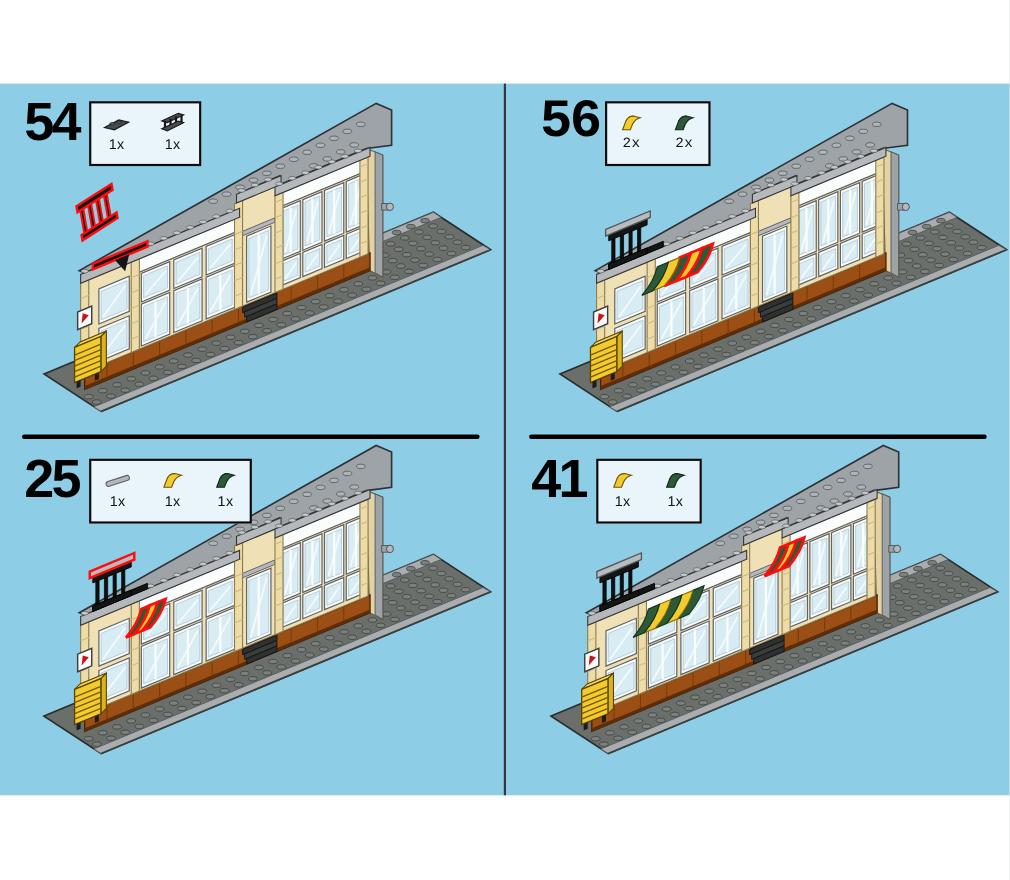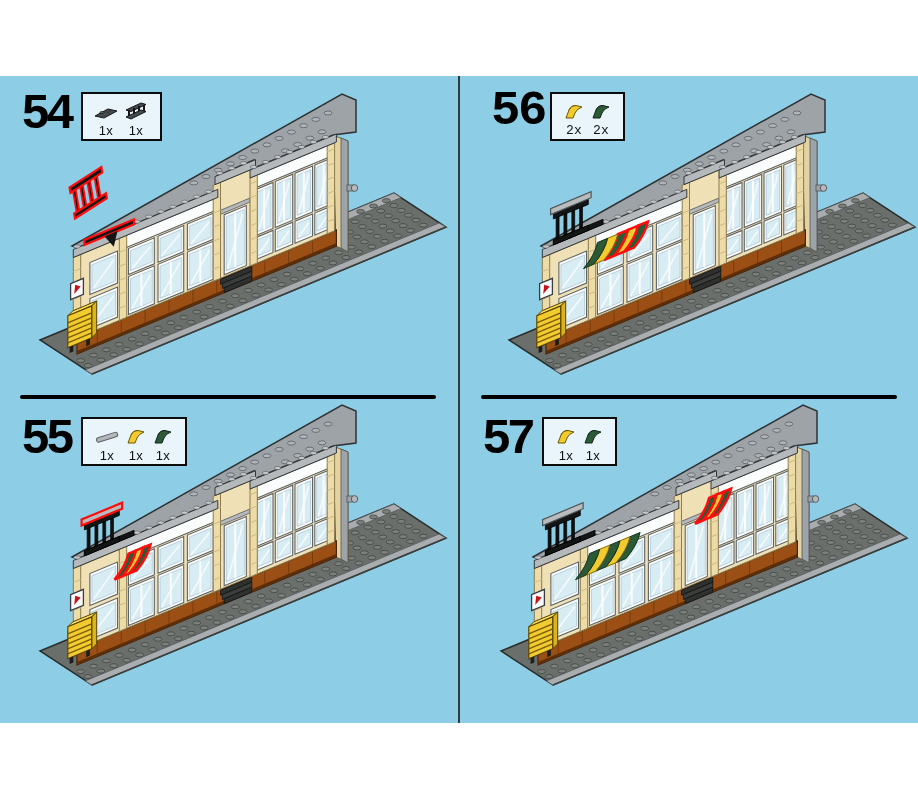--- a/index.html
+++ b/index.html
@@ -12,22 +12,22 @@
   .hrule-right{left:481px;width:416px;}
   .panel{position:absolute;overflow:hidden;}
   #panel-0{left:0;top:0;width:459px;height:347px;}
   #panel-1{left:469px;top:0;width:457px;height:419px;font-family:Liberation Mono, monospace;}
   #panel-2{left:0;top:325px;width:459px;height:322px;}
   #panel-3{left:461px;top:325px;width:457px;height:322px;}
   .scene{position:absolute;left:0;top:0;width:459px;height:323px;z-index:1;}
   .step-num{position:absolute;left:22px;top:12px;z-index:3;font-size:49px;font-weight:bold;
             letter-spacing:-2.5px;line-height:0.95;color:#000;}
   .parts-box{position:absolute;left:81px;top:16px;z-index:3;background:var(--partsbox,#E9F4FB);
-             border:2.5px solid #0b0b0b;display:flex;align-items:center;gap:3px;
-             padding:7px 10px 0 10px;}
+             border:2.5px solid #0b0b0b;display:flex;align-items:center;gap:24px;
+             padding:7px 10px 10px 10px;}
   .part{display:flex;flex-direction:column;align-items:center;}
   .part-icon{display:block;height:22px;}
   .part-count{font-size:13px;color:#0f1214;letter-spacing:0.3px;padding-bottom:1px;}
 </style>
 </head>
 <body>
 
 <div class="sheet">
   <div class="board">
     <div class="vrule"></div>
@@ -850,21 +850,21 @@
               <polygon points="82.4,156.9 132,136.3 132,131.3 82.4,151.9" fill="#141616" stroke="#000" stroke-width="0.8"></polygon>
               <polygon points="82.4,156.9 117.3,142.4 117.3,137.4 82.4,151.9" fill="#141616" stroke="#000" stroke-width="0.8"></polygon>
               <polygon points="85.1,150.8 88.1,149.6 88.1,128.6 85.1,129.8" fill="#0E0F0F" stroke="#000" stroke-width="0.6400000000000001"></polygon>
               <polygon points="92.9,147.5 95.9,146.3 95.9,125.3 92.9,126.5" fill="#0E0F0F" stroke="#000" stroke-width="0.6400000000000001"></polygon>
               <polygon points="100.8,144.3 103.7,143.1 103.7,122.1 100.8,123.3" fill="#0E0F0F" stroke="#000" stroke-width="0.6400000000000001"></polygon>
               <polygon points="108.6,141 111.5,139.8 111.5,118.8 108.6,120" fill="#0E0F0F" stroke="#000" stroke-width="0.6400000000000001"></polygon>
               <polygon points="82.4,130.9 117.3,116.4 117.3,110.9 82.4,125.4" fill="#141616" stroke="#000" stroke-width="0.8"></polygon>
               <polygon points="79.6,126.6 120.1,109.7 120.1,103.7 79.6,120.6" fill="#B9BCBE" stroke="#FF0D0D" stroke-width="2.2"></polygon>
             </g>
           </svg></div>
-      <div class="step-num">55</div>
+      <div class="step-num">25</div>
       <div class="parts-box">
           <span class="part">
             <span class="part-icon"><svg width="28" height="22" viewBox="0 0 28 22">
                 <rect x="3" y="9" width="22" height="4.5" rx="2.2" transform="rotate(-18 14 11)" fill="#B3B7BA" stroke="#5E6266"></rect>
               </svg></span>
             <span class="part-count">1x</span>
           </span>
           <span class="part">
             <span class="part-icon"><svg width="24" height="22" viewBox="0 0 24 22">
                 <path d="M4,17 L7,9 Q9,4.5 14,4.5 L20,6 Q15,7.5 13,12 L11,17 Z" fill="#F2CB2E" stroke="#6E5600"></path>
@@ -1139,21 +1139,21 @@
               <polygon points="82.4,156.9 132,136.3 132,131.3 82.4,151.9" fill="#141616" stroke="#000" stroke-width="0.8"></polygon>
               <polygon points="82.4,156.9 117.3,142.4 117.3,137.4 82.4,151.9" fill="#141616" stroke="#000" stroke-width="0.8"></polygon>
               <polygon points="85.1,150.8 88.1,149.6 88.1,128.6 85.1,129.8" fill="#0E0F0F" stroke="#000" stroke-width="0.6400000000000001"></polygon>
               <polygon points="92.9,147.5 95.9,146.3 95.9,125.3 92.9,126.5" fill="#0E0F0F" stroke="#000" stroke-width="0.6400000000000001"></polygon>
               <polygon points="100.8,144.3 103.7,143.1 103.7,122.1 100.8,123.3" fill="#0E0F0F" stroke="#000" stroke-width="0.6400000000000001"></polygon>
               <polygon points="108.6,141 111.5,139.8 111.5,118.8 108.6,120" fill="#0E0F0F" stroke="#000" stroke-width="0.6400000000000001"></polygon>
               <polygon points="82.4,130.9 117.3,116.4 117.3,110.9 82.4,125.4" fill="#141616" stroke="#000" stroke-width="0.8"></polygon>
               <polygon points="79.6,126.6 120.1,109.7 120.1,103.7 79.6,120.6" fill="#B9BCBE" stroke="#515558" stroke-width="1.2"></polygon>
             </g>
           </svg></div>
-      <div class="step-num">57</div>
+      <div class="step-num">41</div>
       <div class="parts-box">
           <span class="part">
             <span class="part-icon"><svg width="24" height="22" viewBox="0 0 24 22">
                 <path d="M4,17 L7,9 Q9,4.5 14,4.5 L20,6 Q15,7.5 13,12 L11,17 Z" fill="#F2CB2E" stroke="#6E5600"></path>
                 <path d="M7,9 Q9,4.5 14,4.5" fill="none" stroke="#6E5600" stroke-width="0.8"></path>
               </svg></span>
             <span class="part-count">1x</span>
           </span>
           <span class="part">
             <span class="part-icon"><svg width="24" height="22" viewBox="0 0 24 22">

